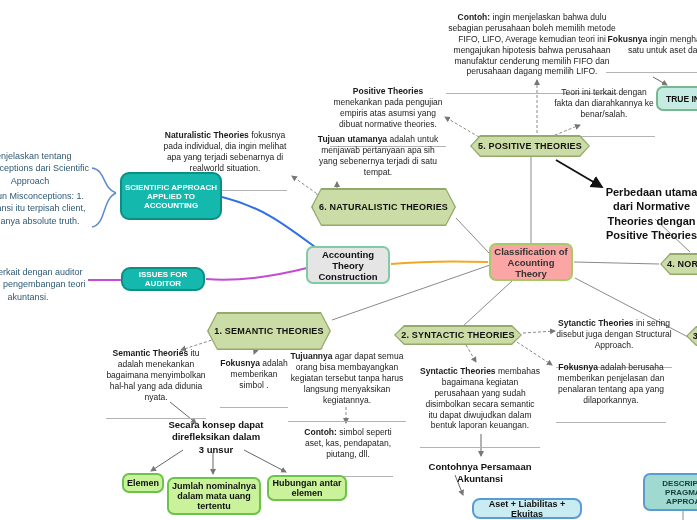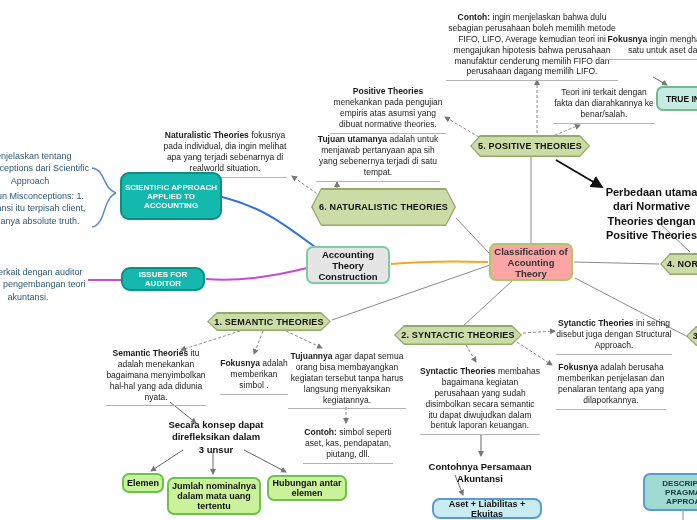--- a/index.html
+++ b/index.html
@@ -1,30 +1,30 @@
 <!DOCTYPE html>
 <html><head>
 <meta charset="utf-8">
 <style>
   html,body{margin:0;padding:0;background:#fff;}
   #canvas{position:relative;width:697px;height:520px;overflow:hidden;background:#ffffff;
           font-family:"Liberation Sans",sans-serif;}
   svg.edges{position:absolute;left:0;top:0;}
   .note{position:absolute;font-size:8.5px;line-height:1.28;text-align:center;color:#1c1c1c;z-index:3;}
   .note b{font-weight:bold;}
-  .u{border-bottom:1px solid #b3b3b3;padding-bottom:3px;}
+  .u{border-bottom:1px solid #b3b3b3;padding-bottom:16px;}
   .big{font-size:9.5px;font-weight:bold;line-height:1.3;color:#111;}
   .navy{color:#2e5a74;font-size:9px;line-height:1.38;font-weight:normal;}
   .box{position:absolute;display:flex;align-items:center;justify-content:center;text-align:center;
        font-weight:bold;border-radius:7px;box-sizing:border-box;z-index:4;padding:2px;}
   .teal{background:#14b8ac;border:2.5px solid #0d8e84;color:#fff;font-size:8px;border-radius:9px;}
   .mint{background:#e5e5e5;border:2px solid #7ecba4;color:#111;font-size:9.5px;}
   .cls{background:#fca5a5;border:2px solid #a6cb66;color:#333;font-size:9.5px;}
   .green{background:#c9f29b;border:2px solid #6cc24a;color:#111;font-size:9px;}
-  .cyan{background:#c8ecf2;border:2px solid #5b9bd5;color:#111;font-size:9px;border-radius:8px;}
+  .cyan{background:#c8ecf2;border:2px solid #5b9bd5;color:#111;font-size:9px;border-radius:8px;margin-left:40px;}
   .desc{background:#9fd9cf;border:2px solid #5b9bd5;color:#143c3c;font-size:8px;}
   .truebox{background:#c6ebe3;border:2px solid #79b791;color:#111;font-size:8.5px;justify-content:flex-start;padding-left:8px;}
   .badge{position:absolute;z-index:4;background:#94a96c;display:flex;box-sizing:border-box;
          clip-path:polygon(10px 0,calc(100% - 10px) 0,100% 50%,calc(100% - 10px) 100%,10px 100%,0 50%);padding:1.5px;}
   .badge>div{flex:1;display:flex;align-items:center;justify-content:center;background:#ccdca6;
          clip-path:polygon(9px 0,calc(100% - 9px) 0,100% 50%,calc(100% - 9px) 100%,9px 100%,0 50%);
          font-weight:bold;font-size:9px;color:#111;letter-spacing:.2px;white-space:nowrap;}
 </style>
 </head>
 <body>
@@ -91,21 +91,21 @@
   <div class="box cls" style="left:489px;top:243px;width:84px;height:38px">
       <span>Classification of Acounting Theory</span>
     </div>
   <div class="box teal" style="left:120px;top:172px;width:102px;height:48px">
       <span>SCIENTIFIC APPROACH APPLIED TO ACCOUNTING</span>
     </div>
   <div class="box teal" style="left:121px;top:267px;width:84px;height:24px">
       <span>ISSUES FOR AUDITOR</span>
     </div>
 
-  <div class="badge" style="left:207px;top:312px;width:124px;height:19px">
+  <div class="badge" style="left:207px;top:312px;width:124px;height:38px">
       <div>1. SEMANTIC THEORIES</div>
     </div>
   <div class="badge" style="left:394px;top:325px;width:128px;height:20px">
       <div>2. SYNTACTIC THEORIES</div>
     </div>
   <div class="badge" style="left:686px;top:326px;width:130px;height:20px">
       <div>3. PRAGMATIC THEORIES</div>
     </div>
   <div class="badge" style="left:660px;top:253px;width:130px;height:22px">
       <div>4. NORMATIVE THEORIES</div>

